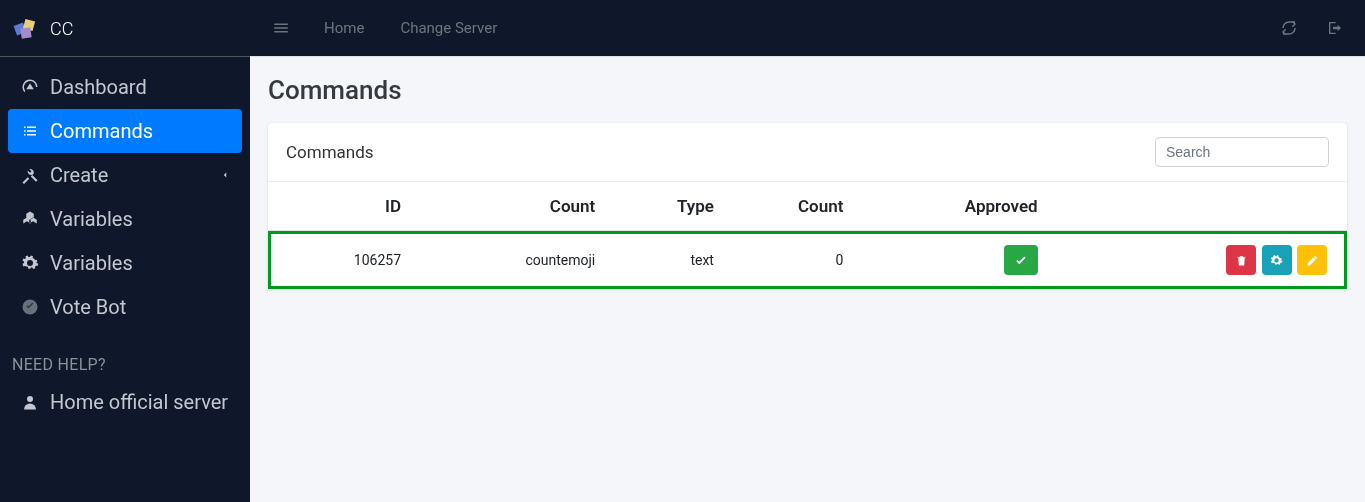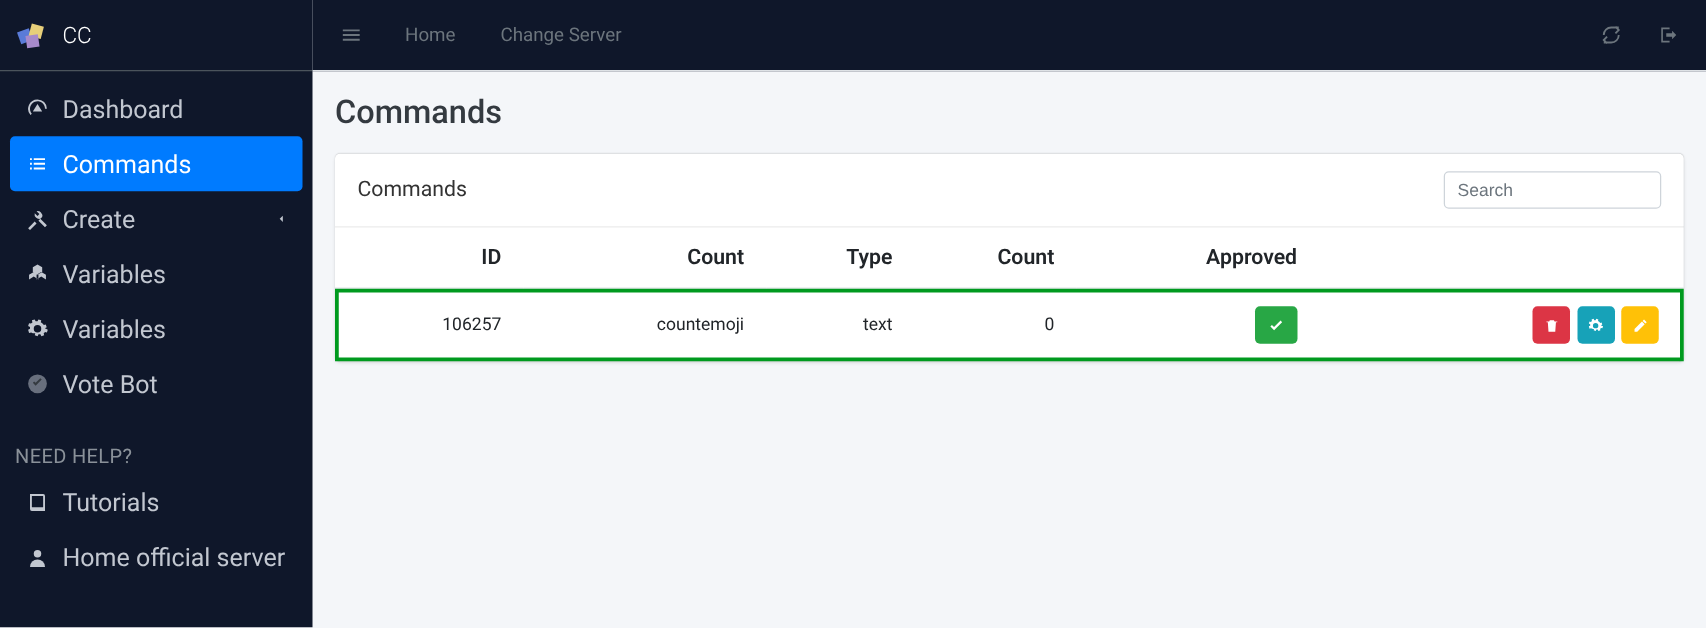--- a/index.html
+++ b/index.html
@@ -251,28 +251,20 @@
             <path d="M10 14l-3-3 1.5-1.5L10 11l5-5L16.5 7.5z" fill="#343a40"></path>
           </svg>
       </span>
       <span>Vote Bot</span>
     </li>
   </ul>
 
   <div class="nav-header">NEED HELP?</div>
 
   <ul class="nav" style="padding-top:0">
-    <li class="nav-item">
-      <span class="icon">
-        <svg width="18" height="18" viewBox="0 0 24 24" fill="currentColor">
-            <path d="M4 3h14a2 2 0 0 1 2 2v16H6a2 2 0 0 1-2-2zM6 5v12h12V5z"></path>
-          </svg>
-      </span>
-      <span>Tutorials</span>
-    </li>
     <li class="nav-item">
       <span class="icon">
         <svg width="18" height="18" viewBox="0 0 24 24" fill="currentColor">
             <circle cx="12" cy="8" r="4"></circle>
             <path d="M4 22a8 8 0 0 1 16 0z"></path>
           </svg>
       </span>
       <span>Home official server</span>
     </li>
   </ul>

